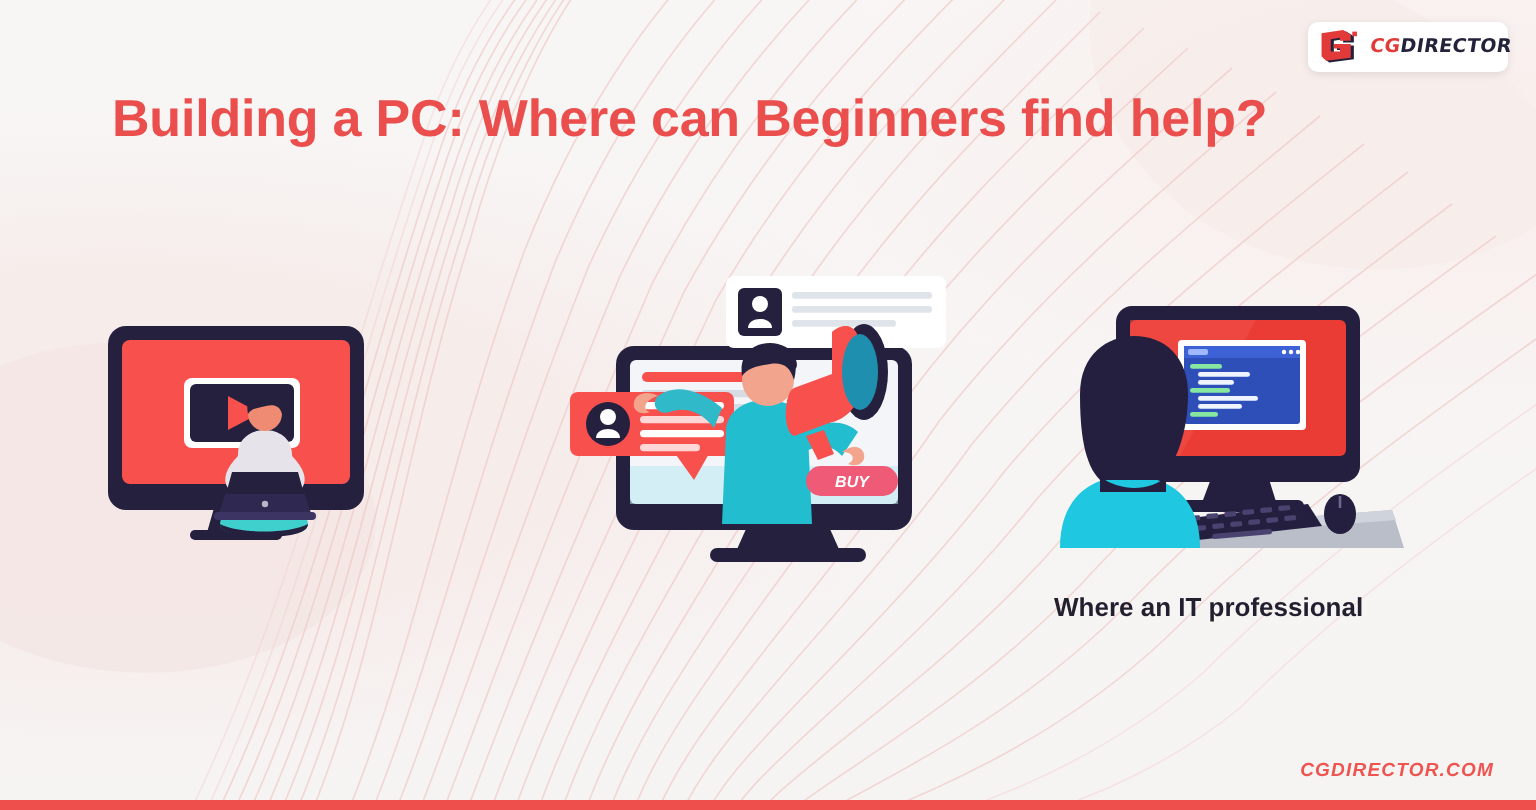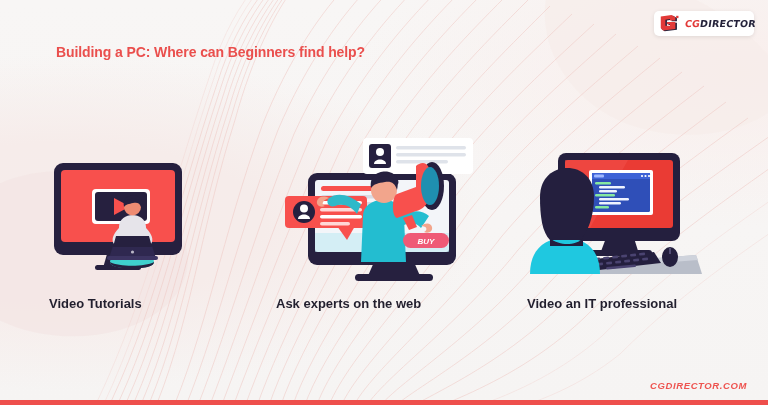--- a/index.html
+++ b/index.html
@@ -46,21 +46,21 @@
     transform:skewX(-9deg);
     white-space:nowrap;
     display:flex;align-items:baseline;
   }
   .logo-cg{color:#e23a38;}
   .logo-dir{color:#24223a;}
 
   
   .title{
     position:absolute;left:56px;top:44px;
-    font-size:14px;font-weight:bold;
+    font-size:26px;font-weight:bold;
     color:#ea4f4d;
     letter-spacing:-.1px;
     white-space:nowrap;
   }
 
   
   .col{position:absolute;top:150px;width:230px;height:135px;font-style:italic;}
   .col-1{left:35px;}
   .col-2{left:285px;}
   .col-3{left:520px;}
@@ -192,21 +192,20 @@
         <path d="M84 78 C 78 84 76 90 79 94 L86 92 C 85 88 86 84 89 81 Z" fill="#e6e4ea"></path>
         <path d="M111 78 C 117 84 119 90 116 94 L109 92 C 110 88 109 84 106 81 Z" fill="#e6e4ea"></path>
 
         <path d="M78 96 L117 96 L121 108 L74 108 Z" fill="#2f2850"></path>
         <path d="M81 86 L114 86 L117 97 L78 97 Z" fill="#26203f"></path>
         <rect x="72" y="106" width="51" height="4" rx="2" fill="#3c3462"></rect>
         <circle cx="97.5" cy="102" r="1.6" fill="#b9b6c6"></circle>
       </g>
     </svg>
   </div>
-  <div class="caption cap-1">Video Tutorials</div>
 
   <div class="col col-2" style="top:138px;height:150px;">
     <svg width="230" height="150" viewBox="0 0 230 150" xmlns="http://www.w3.org/2000/svg">
 
       <g>
         <path d="M90 122 L128 122 L136 140 L82 140 Z" fill="#26203f"></path>
         <rect x="70" y="136" width="78" height="7" rx="3.5" fill="#26203f"></rect>
         <rect x="23" y="35" width="148" height="92" rx="9" fill="#26203f"></rect>
         <rect x="30" y="42" width="134" height="72" rx="3" fill="#f3f5f9"></rect>
         <rect x="36" y="48" width="56" height="5" rx="2.5" fill="#f8504d"></rect>
@@ -261,21 +260,20 @@
           <path d="M118 80 L124 92 L132 89 L127 77 Z" fill="#f8504d"></path>
         </g>
       </g>
 
       <g>
         <rect x="118" y="95" width="46" height="15" rx="7.5" fill="#ef5a76"></rect>
         <text x="141" y="105.5" text-anchor="middle" font-family="Liberation Sans, sans-serif" font-size="8" font-weight="bold" fill="#ffffff">BUY</text>
       </g>
     </svg>
   </div>
-  <div class="caption cap-2">Ask experts on the web</div>
 
   <div class="col col-3">
     <svg width="230" height="135" viewBox="0 0 230 135" xmlns="http://www.w3.org/2000/svg">
 
       <path d="M34 116 L176 105 L182 124 L30 124 Z" fill="#b9bec9"></path>
       <path d="M34 116 L176 105 L178 110 L34 121 Z" fill="#cfd3dc"></path>
 
       <g>
         <path d="M86 88 L114 88 L119 104 L80 104 Z" fill="#241f3e"></path>
         <rect x="70" y="100" width="62" height="6" rx="3" fill="#241f3e"></rect>
@@ -325,18 +323,18 @@
         <path d="M150 98 L150 104" stroke="#6d6792" stroke-width="1.3"></path>
       </g>
 
       <g>
         <path d="M10 124 C 10 100 24 88 45 88 C 66 88 80 100 80 124 Z" fill="#1fc8e0"></path>
         <path d="M20 47 C 20 27 34 18 47 18 C 62 18 74 28 74 47 C 74 66 68 82 60 90 L30 90 C 22 82 20 66 20 47 Z" fill="#241f3e"></path>
         <path d="M30 88 C 34 92 42 94 47 94 C 53 94 60 92 63 88 L63 96 L30 96 Z" fill="#241f3e"></path>
       </g>
     </svg>
   </div>
-  <div class="caption cap-3">Video an IT professional</div>
+  <div class="caption cap-3">Where an IT professional</div>
 
   <div class="footer-url">CGDIRECTOR.COM</div>
   <div class="bottom-bar"></div>
 
 </div>
 
 </body></html>

